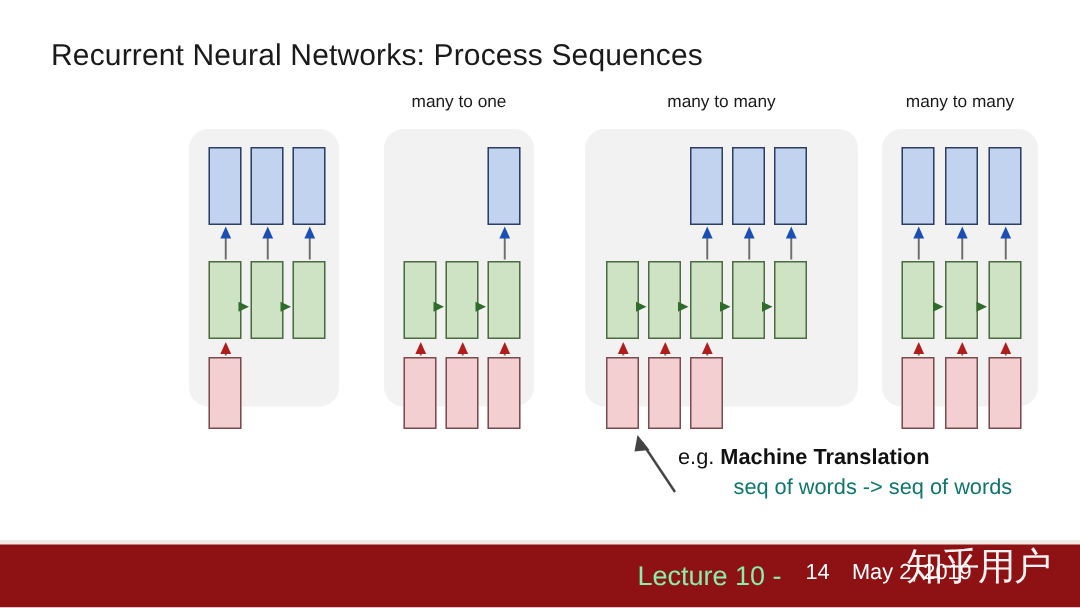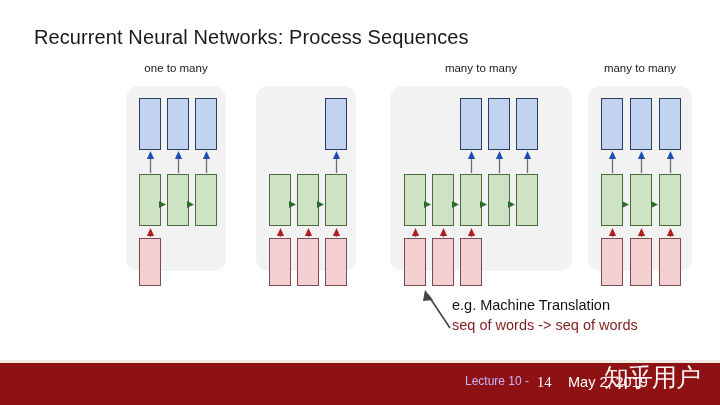--- a/index.html
+++ b/index.html
@@ -90,27 +90,28 @@
     left: 452px;
     top: 296px;
     width: 265px;
   }
   #annotation .line1 {
     font-size: 14.5px;
     color: #111;
     white-space: nowrap;
     line-height: 18px;
   }
-  #annotation .line1 b { font-weight: normal; }
+  #annotation .line1 b { font-weight: bold; }
   #annotation .line2 {
     font-size: 14.5px;
-    color: #7f1d1d;
+    color: #0f766e;
     white-space: nowrap;
     line-height: 18px;
     margin-top: 2px;
+    margin-left: 37px;
   }
   #annotation-arrow {
     position: absolute;
     left: 420px;
     top: 288px;
     width: 34px;
     height: 42px;
   }
 
   
@@ -128,33 +129,31 @@
     left: 18px;
     top: 11px;
     font-size: 14.5px;
     color: #ffffff;
     white-space: nowrap;
   }
   #footer-lecture {
     position: absolute;
     left: 425px;
     top: 11px;
-    font-size: 12px;
-    color: #c4b5fd;
-    white-space: nowrap;
-    margin-left: 40px;
+    font-size: 18px;
+    color: #86efac;
+    white-space: nowrap;
   }
   #footer-page {
     position: absolute;
     left: 537px;
     top: 11px;
     font-size: 14.5px;
     color: #ffffff;
     white-space: nowrap;
-    font-family: Liberation Serif, serif;
   }
   #footer-date {
     position: absolute;
     left: 568px;
     top: 11px;
     font-size: 14.5px;
     color: #ffffff;
     white-space: nowrap;
   }
   #watermark {
@@ -169,21 +168,20 @@
     font-family: "DejaVu Sans", sans-serif;
   }
 </style>
 </head>
 <body>
 
 <div id="slide-title">Recurrent Neural Networks: Process Sequences</div>
 
 <div id="panels">
     <div class="panel" style="left: 126px; width: 100px;">
-      <div class="panel-label">one to many</div>
       <div class="panel-bg"></div>
       <div class="panel-canvas">
         <div class="node pink" style="left: 13px; top: 152px; width: 22px; height: 48px;"></div>
         <div class="arrow" style="left: 18.5px; top: 142px;">
           <svg width="11" height="9" viewBox="0 0 11 9">
             <line x1="5.5" y1="9" x2="5.5" y2="6" stroke="#6d6d6d" stroke-width="1.3"></line>
             <polygon points="5.5,0 1.9,8 9.1,8" fill="#b11d1d"></polygon>
           </svg>
         </div>
         <div class="node green" style="left: 13px; top: 88px; width: 22px; height: 52px;"></div>
@@ -218,20 +216,21 @@
         <div class="node blue" style="left: 69px; top: 12px; width: 22px; height: 52px;"></div>
         <div class="arrow" style="left: 74.5px; top: 65px;">
           <svg width="11" height="22" viewBox="0 0 11 22">
             <line x1="5.5" y1="22" x2="5.5" y2="6" stroke="#6d6d6d" stroke-width="1.3"></line>
             <polygon points="5.5,0 1.9,8 9.1,8" fill="#1b4fb5"></polygon>
           </svg>
         </div>
       </div>
     </div>
     <div class="panel" style="left: 256px; width: 100px;">
+      <div class="panel-label">many to one</div>
       <div class="panel-bg"></div>
       <div class="panel-canvas">
         <div class="node pink" style="left: 13px; top: 152px; width: 22px; height: 48px;"></div>
         <div class="arrow" style="left: 18.5px; top: 142px;">
           <svg width="11" height="9" viewBox="0 0 11 9">
             <line x1="5.5" y1="9" x2="5.5" y2="6" stroke="#6d6d6d" stroke-width="1.3"></line>
             <polygon points="5.5,0 1.9,8 9.1,8" fill="#b11d1d"></polygon>
           </svg>
         </div>
         <div class="node pink" style="left: 41px; top: 152px; width: 22px; height: 48px;"></div>

